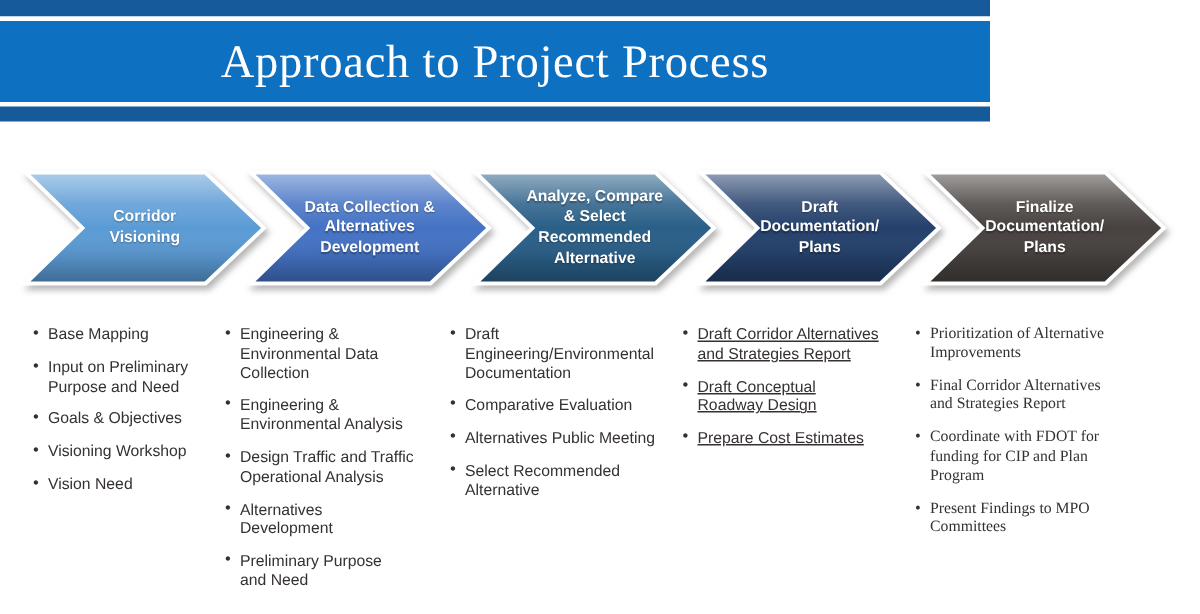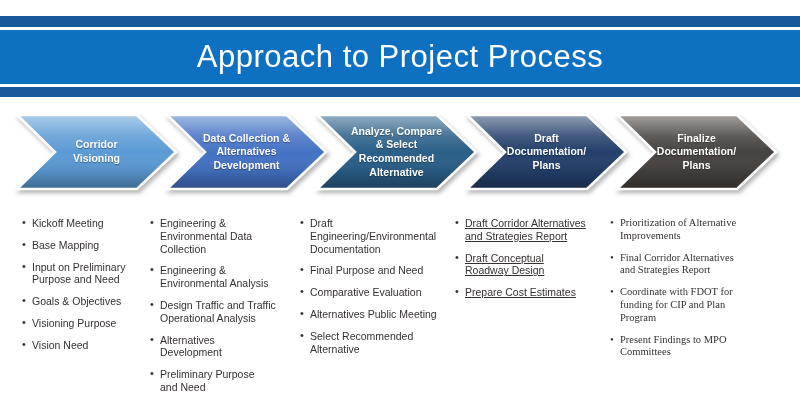--- a/index.html
+++ b/index.html
@@ -2,21 +2,21 @@
 <html><head>
 <meta charset="utf-8">
 <style>
   html,body{margin:0;padding:0;background:#ffffff;}
   .slide{
     position:relative;width:800px;height:409px;background:#ffffff;overflow:hidden;
     font-family:"Liberation Sans", sans-serif;
   }
 
   
-  .banner{position:absolute;top:16px;left:0;width:800px;}
+  .banner{position:absolute;top:0;left:0;width:660px;font-family:Liberation Serif, serif;}
   .stripe{width:100%;height:11px;}
   .stripe.bottom{height:10px;}
   .gap{width:100%;height:3px;background:#ffffff;}
   .band{
     width:100%;height:54px;display:flex;align-items:center;justify-content:center;
   }
   .band h1{
     margin:0;font-size:31px;font-weight:400;letter-spacing:.5px;color:#ffffff;
   }
 
@@ -121,26 +121,25 @@
     <svg width="163" height="78" viewBox="0 0 163 78">
       <polygon points="2,2 122,2 161,39 122,76 2,76 40,39" fill="#47423F"></polygon>
       <polygon points="2,2 122,2 161,39 122,76 2,76 40,39" fill="url(#bevelGrad)" stroke="#ffffff" stroke-width="2.6"></polygon>
     </svg>
     <div class="chev-label">Finalize
 Documentation/
 Plans</div>
   </div>
 
   <ul class="col l0">
-    <li>Kickoff Meeting</li>
     <li>Base Mapping</li>
     <li>Input on Preliminary
 Purpose and Need</li>
     <li>Goals &amp; Objectives</li>
-    <li>Visioning Purpose</li>
+    <li>Visioning Workshop</li>
     <li>Vision Need</li>
   </ul>
 
   <ul class="col l1">
     <li>Engineering &amp;
 Environmental Data
 Collection</li>
     <li>Engineering &amp;
 Environmental Analysis</li>
     <li>Design Traffic and Traffic
@@ -148,21 +147,20 @@
     <li>Alternatives
 Development</li>
     <li>Preliminary Purpose
 and Need</li>
   </ul>
 
   <ul class="col l2">
     <li>Draft
 Engineering/Environmental
 Documentation</li>
-    <li>Final Purpose and Need</li>
     <li>Comparative Evaluation</li>
     <li>Alternatives Public Meeting</li>
     <li>Select Recommended
 Alternative</li>
   </ul>
 
   <ul class="col l3">
     <li>Draft Corridor Alternatives
 and Strategies Report</li>
     <li>Draft Conceptual

